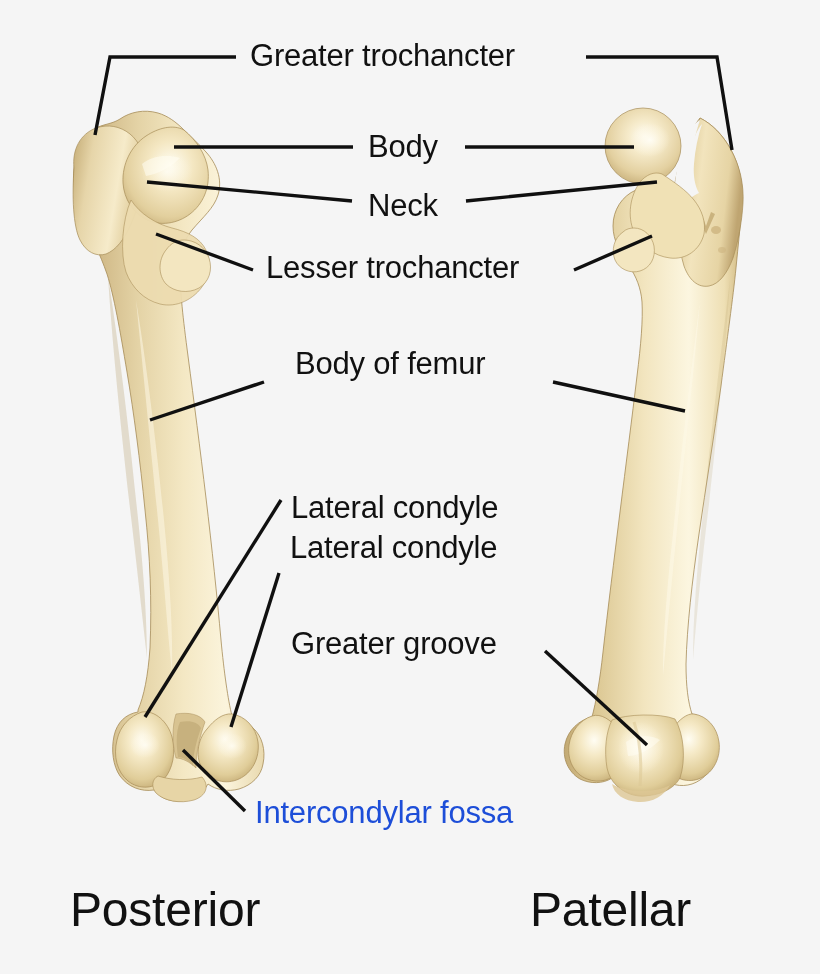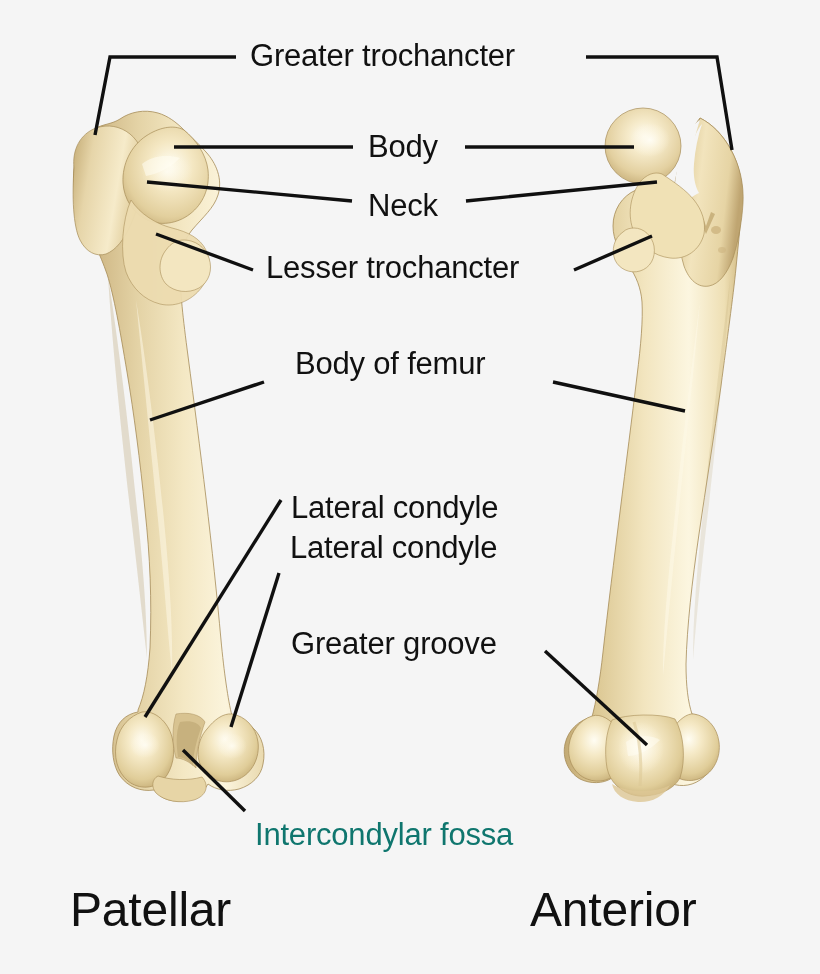--- a/index.html
+++ b/index.html
@@ -363,20 +363,20 @@
 
   <div id="callout-labels">
       <div class="lbl callout-label" style="left: 250px; top: 40px; color: rgb(17, 17, 17);">Greater trochancter</div>
       <div class="lbl callout-label" style="left: 368px; top: 131px; color: rgb(17, 17, 17);">Body</div>
       <div class="lbl callout-label" style="left: 368px; top: 190px; color: rgb(17, 17, 17);">Neck</div>
       <div class="lbl callout-label" style="left: 266px; top: 252px; color: rgb(17, 17, 17);">Lesser trochancter</div>
       <div class="lbl callout-label" style="left: 295px; top: 348px; color: rgb(17, 17, 17);">Body of femur</div>
       <div class="lbl callout-label" style="left: 291px; top: 492px; color: rgb(17, 17, 17);">Lateral condyle</div>
       <div class="lbl callout-label" style="left: 290px; top: 532px; color: rgb(17, 17, 17);">Lateral condyle</div>
       <div class="lbl callout-label" style="left: 291px; top: 628px; color: rgb(17, 17, 17);">Greater groove</div>
-      <div class="lbl callout-label" style="left: 255px; top: 819px; color: #0f766e;">Intercondylar fossa</div>
+      <div class="lbl callout-label" style="left: 255px; top: 797px; color: #1d4ed8;">Intercondylar fossa</div>
     </div>
   <div id="view-labels">
-      <div class="lbl view-label" style="left: 70px; top: 886px; color: rgb(17, 17, 17);">Patellar</div>
-      <div class="lbl view-label" style="left: 530px; top: 886px; color: rgb(17, 17, 17);">Anterior</div>
+      <div class="lbl view-label" style="left: 70px; top: 886px; color: rgb(17, 17, 17);">Posterior</div>
+      <div class="lbl view-label" style="left: 530px; top: 886px; color: rgb(17, 17, 17);">Patellar</div>
     </div>
 
 </div>
 
 </body></html>

